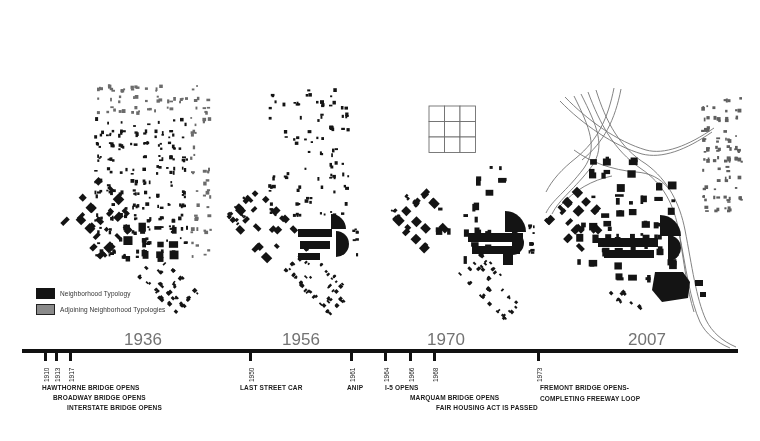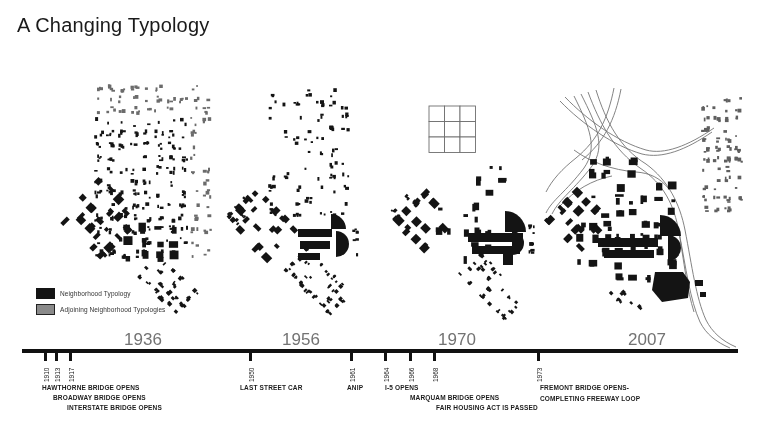--- a/index.html
+++ b/index.html
@@ -21,21 +21,20 @@
   .tick-year{position:absolute;top:382px;font-size:6.5px;color:#222;transform:rotate(-90deg);
              transform-origin:0 0;white-space:nowrap;}
   .event{position:absolute;font-size:6.5px;font-weight:700;color:#1c1c1c;
          letter-spacing:.15px;white-space:nowrap;}
 </style>
 </head>
 <body>
 
 <div class="stage">
 
-  <div class="title">A Changing Typology</div>
 
   <svg id="maps-svg" width="760" height="441" viewBox="0 0 760 441">
       <g>
         <rect x="99.9" y="87.2" width="3.1" height="3.0" fill="#6b6b6b"></rect>
         <rect x="99.0" y="86.8" width="1.8" height="2.9" fill="#6b6b6b"></rect>
         <rect x="97.0" y="87.6" width="2.8" height="3.6" fill="#6b6b6b"></rect>
         <rect x="97.2" y="97.5" width="2.0" height="2.3" fill="#6b6b6b"></rect>
         <rect x="96.9" y="111.1" width="3.0" height="3.0" fill="#6b6b6b"></rect>
         <rect x="107.9" y="84.3" width="2.4" height="3.1" fill="#6b6b6b"></rect>
         <rect x="108.0" y="84.7" width="3.4" height="3.9" fill="#6b6b6b"></rect>
@@ -1022,21 +1021,21 @@
     <div class="legend-row">
       <span class="swatch swatch-gray"></span>
       <span class="legend-label">Adjoining Neighborhood Typologies</span>
     </div>
   </div>
 
   <div class="tl-line"></div>
 
   <div class="period" style="left:143px">1936</div>
   <div class="period" style="left:301px">1956</div>
-  <div class="period" style="left:457px">1970</div>
+  <div class="period" style="left:446px">1970</div>
   <div class="period" style="left:647px">2007</div>
 
   <div class="tick" style="left:44px"></div>
   <div class="tick" style="left:55px"></div>
   <div class="tick" style="left:69px"></div>
   <div class="tick" style="left:249px"></div>
   <div class="tick" style="left:350px"></div>
   <div class="tick" style="left:384px"></div>
   <div class="tick" style="left:409px"></div>
   <div class="tick" style="left:433px"></div>

